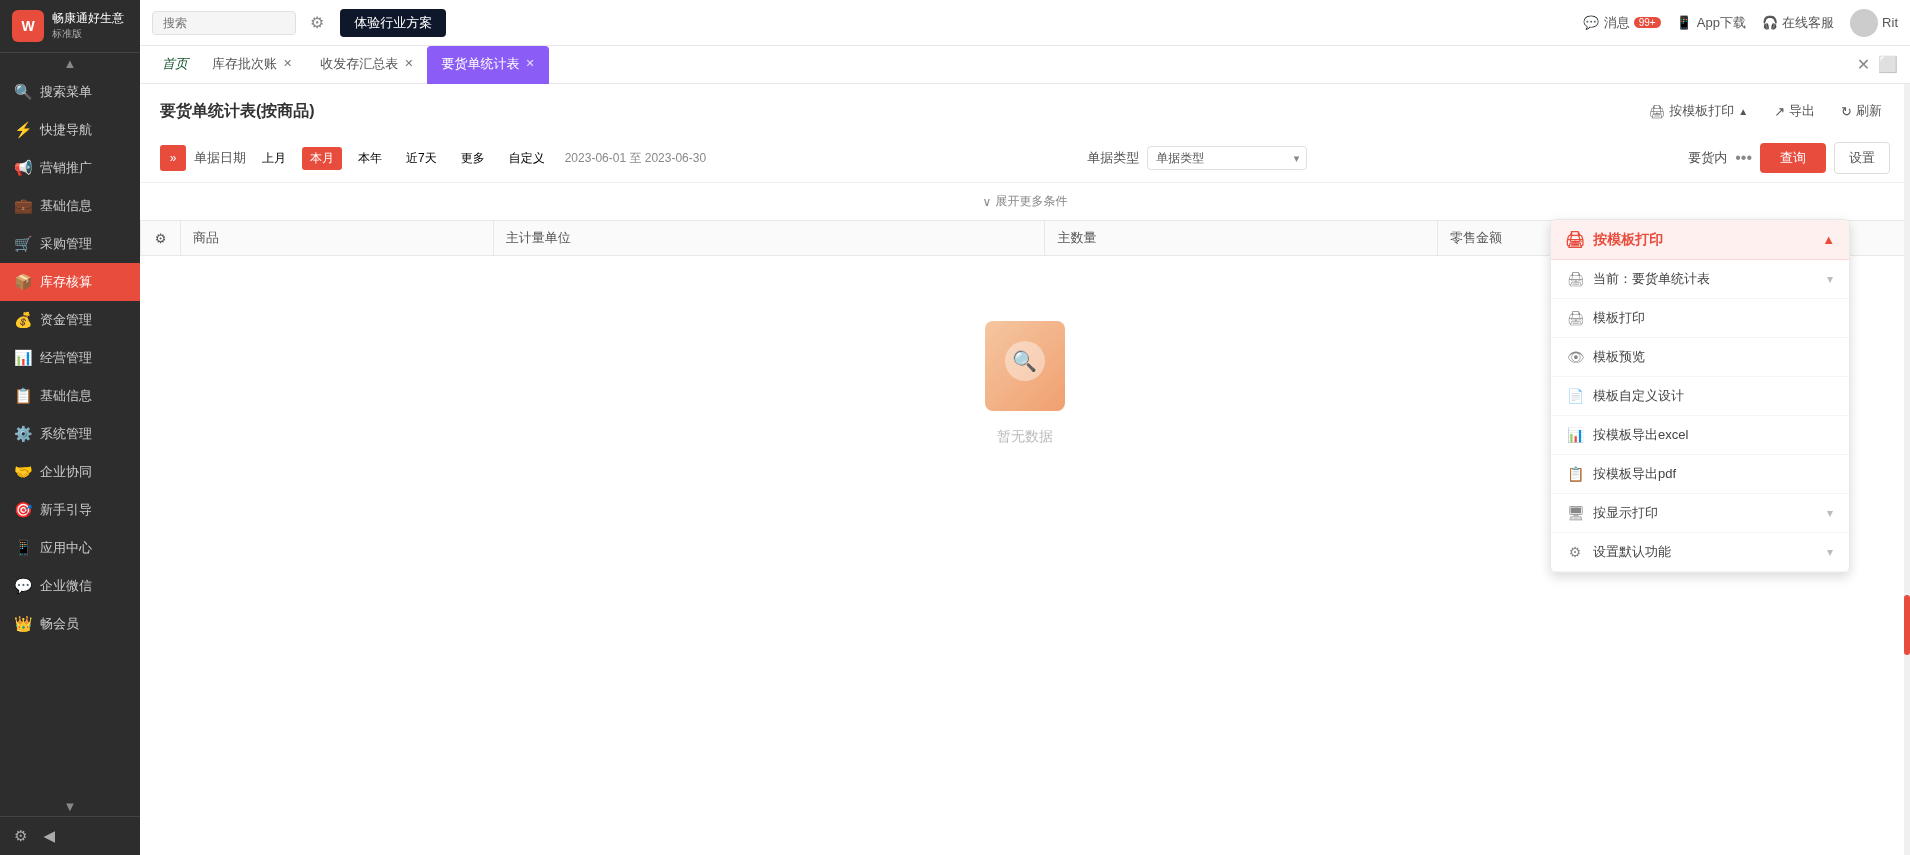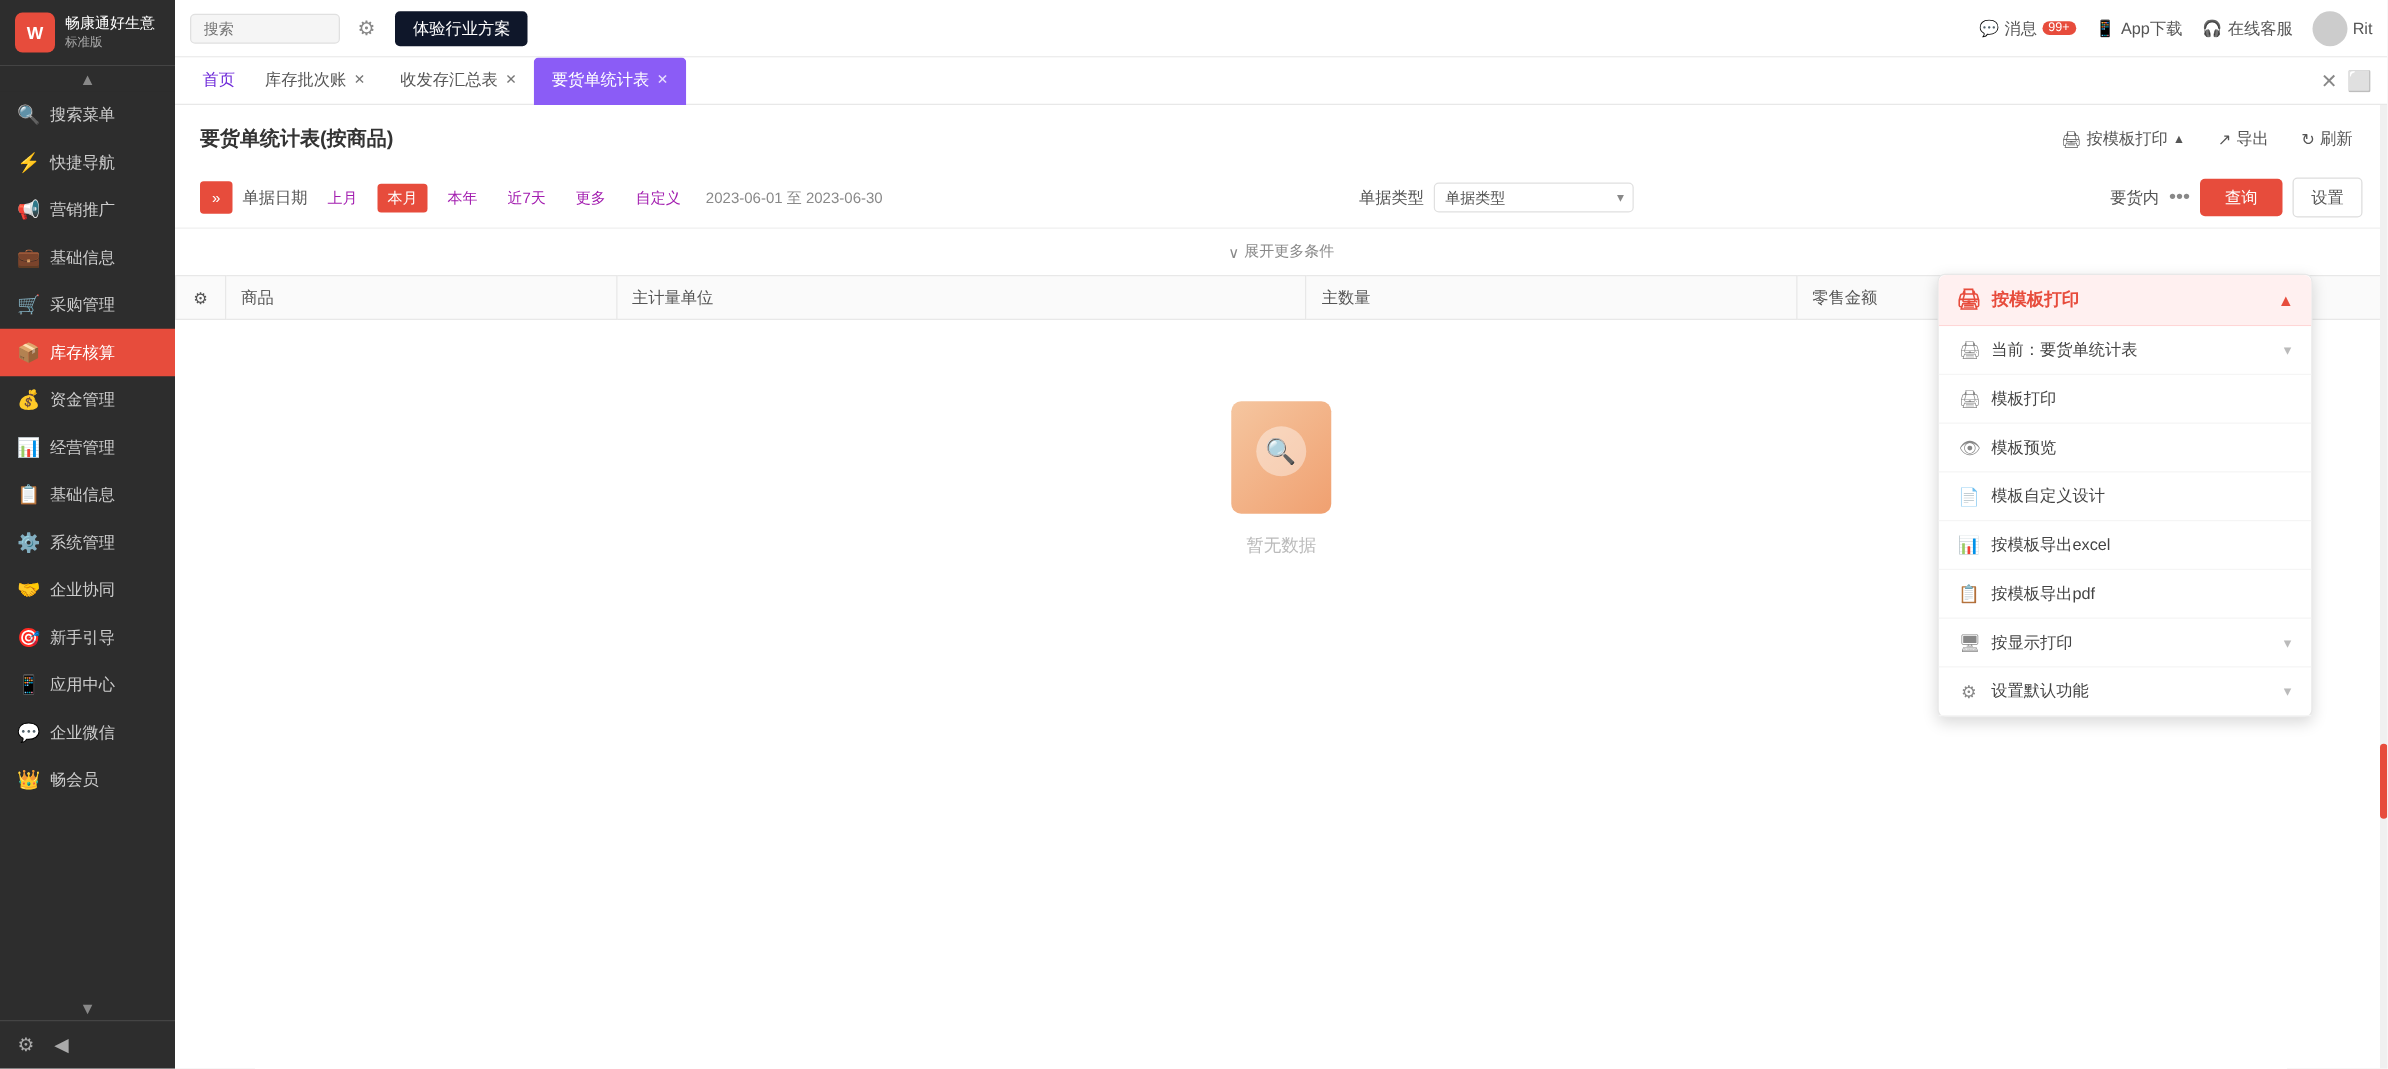--- a/index.html
+++ b/index.html
@@ -77,21 +77,21 @@
       padding: 0 12px;
       gap: 10px;
       border-bottom: 1px solid #e8e8e8;
       flex-shrink: 0;
     }
     .topbar-search {
       background: #f5f5f5;
       border: 1px solid #e0e0e0;
       border-radius: 4px;
       padding: 4px 10px;
-      width: 120px;
+      width: 144px;
       font-size: 12px;
       color: #999;
     }
     .topbar-gear { color: #888; cursor: pointer; font-size: 16px; margin-left: 4px; }
     .topbar-trial {
       background: #0f172a;
       color: white;
       padding: 5px 14px;
       border-radius: 4px;
       font-size: 13px;
@@ -130,21 +130,21 @@
       cursor: pointer; color: #555; font-size: 13px;
       border-bottom: 2px solid transparent;
       white-space: nowrap;
     }
     .tab.active {
       background: #8b5cf6;
       color: white;
       border-radius: 4px 4px 0 0;
     }
     .tab-close { font-size: 11px; cursor: pointer; opacity: 0.8; }
-    .tab-home { color: #6d28d9; padding: 0 10px; }
+    .tab-home { color: #14532d; padding: 0 10px; font-style: italic; }
     .tabs-right { margin-left: auto; display: flex; gap: 8px; }
     .tabs-right-btn { color: #888; cursor: pointer; font-size: 16px; }
 
     
     .page-content {
       flex: 1;
       overflow: auto;
       padding: 0;
       position: relative;
     }
@@ -182,21 +182,21 @@
     .toolbar-expand-icon {
       width: 26px; height: 26px;
       background: #e74c3c;
       border-radius: 3px;
       display: flex; align-items: center; justify-content: center;
       color: white; cursor: pointer; font-size: 12px;
     }
     .toolbar-label { color: #555; font-size: 13px; white-space: nowrap; }
     .date-btn {
       padding: 3px 8px; border-radius: 3px;
-      cursor: pointer; font-size: 12px; color: #a21caf;
+      cursor: pointer; font-size: 12px; color: #000000;
     }
     .date-btn.active {
       background: #e74c3c; color: white;
     }
     .date-range { color: #888; font-size: 12px; margin-left: 4px; }
 
     .toolbar-select {
       border: 1px solid #e0e0e0;
       border-radius: 4px;
       padding: 4px 24px 4px 8px;

